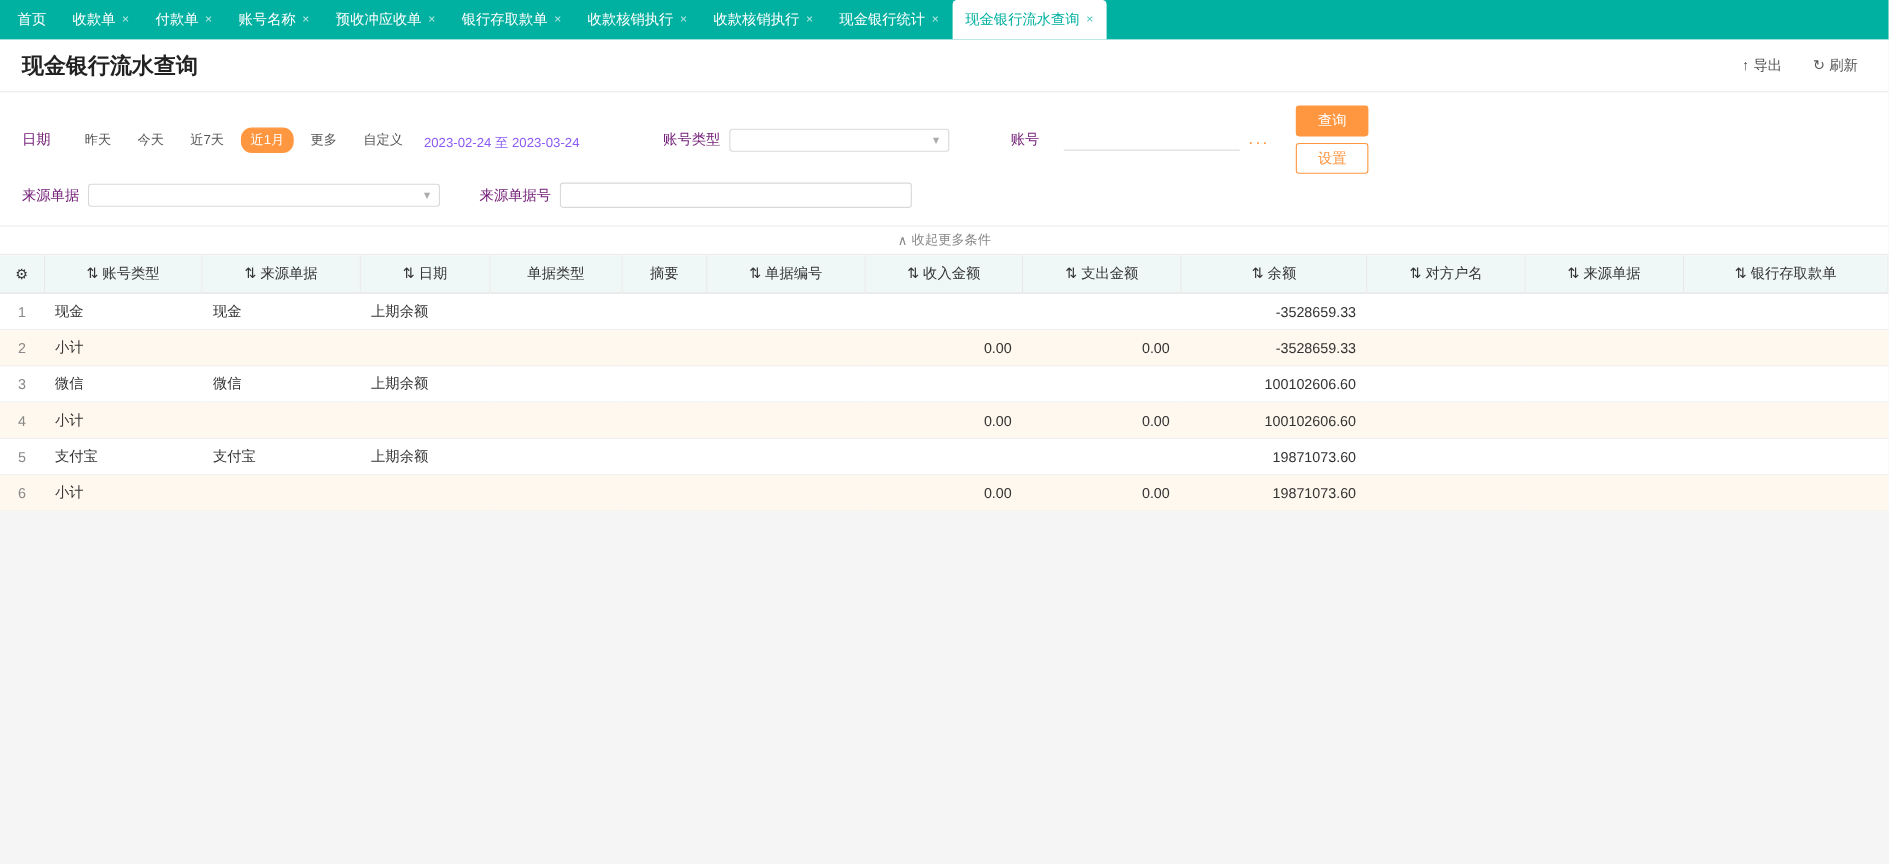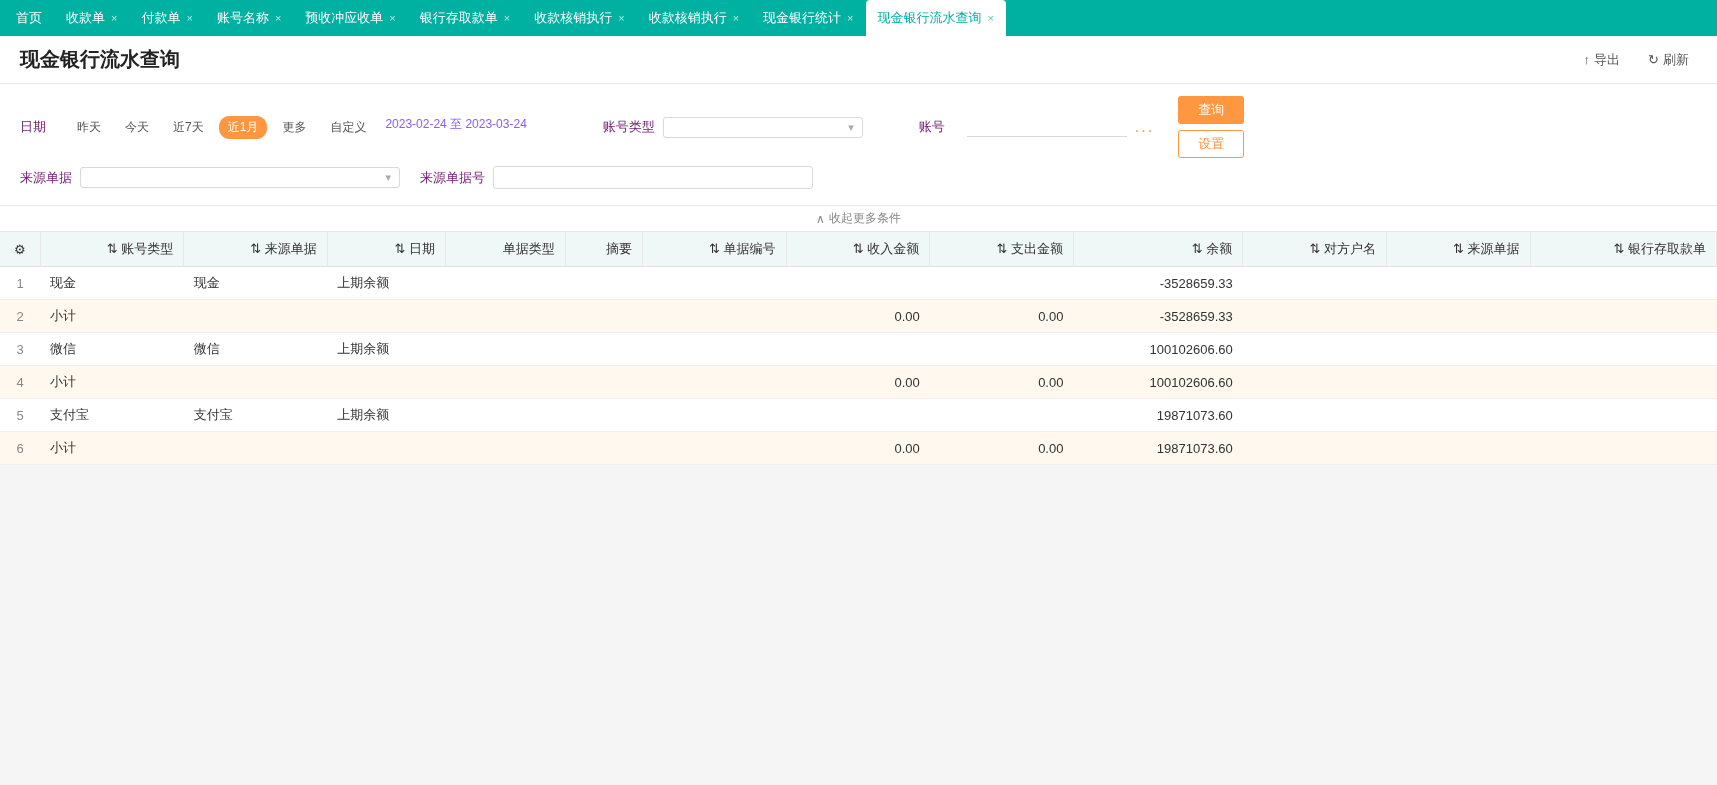--- a/index.html
+++ b/index.html
@@ -81,21 +81,21 @@
       gap: 16px;
     }
     .filter-label {
       color: #701a75;
       font-size: 13px;
       white-space: nowrap;
       min-width: 40px;
     }
     .date-options {
       display: flex;
-      align-items: flex-start;
+      align-items: flex-end;
       gap: 6px;
     }
     .date-btn {
       padding: 2px 8px;
       border-radius: 10px;
       cursor: pointer;
       font-size: 12px;
       color: #555;
       border: 1px solid transparent;
     }
@@ -198,21 +198,21 @@
       width: 100%;
       border-collapse: collapse;
       font-size: 13px;
     }
     thead tr {
       background: #f0f8f7;
       border-bottom: 1px solid #e0e0e0;
     }
     thead th {
       padding: 8px 10px;
-      text-align: right;
+      text-align: center;
       font-weight: normal;
       color: #333;
       white-space: nowrap;
       border-right: 1px solid #e8e8e8;
       position: relative;
     }
     thead th:first-child { width: 40px; text-align: center; }
     tbody tr { border-bottom: 1px solid #f0f0f0; }
     tbody tr.subtotal {
       background: #fef8ee;
@@ -327,21 +327,21 @@
   </div>
 
   <div class="filter-row">
     <div class="filter-section">
       <span class="filter-label">来源单据</span>
       <div class="filter-select" style="min-width: 320px;">
         <span style="color:#ccc;"></span>
         <span class="arrow">▾</span>
       </div>
     </div>
-    <div class="filter-section" style="margin-left: 4px;">
+    <div class="filter-section" style="margin-left: 20px;">
       <span class="filter-label">来源单据号</span>
       <input class="filter-input" style="min-width: 320px;" type="text">
     </div>
   </div>
 </div>
 
 <div class="collapse-bar">
   <span>∧</span>
   <span>收起更多条件</span>
 </div>

